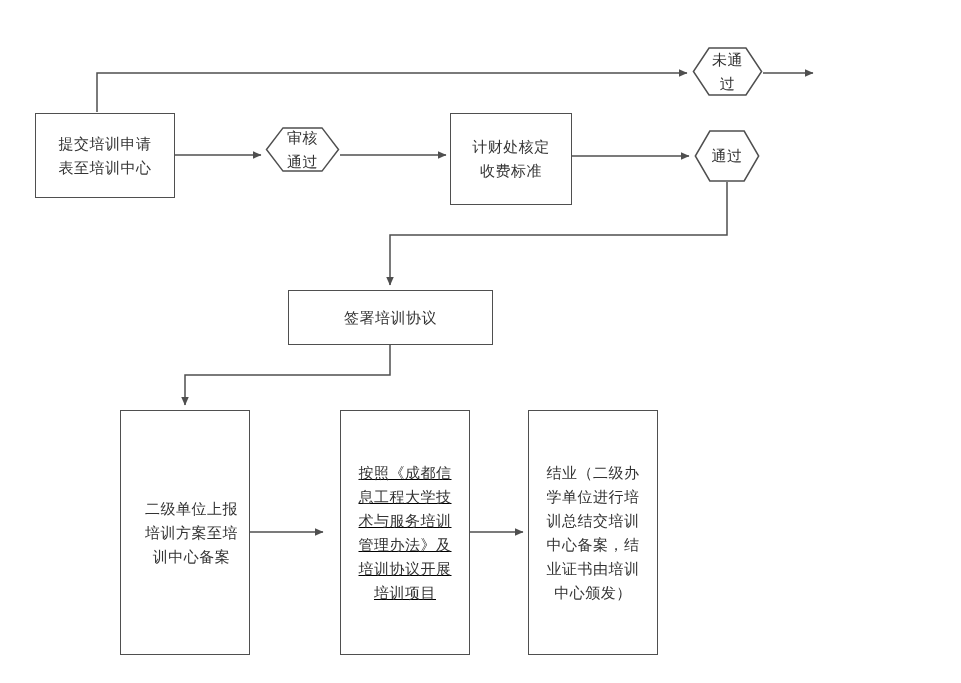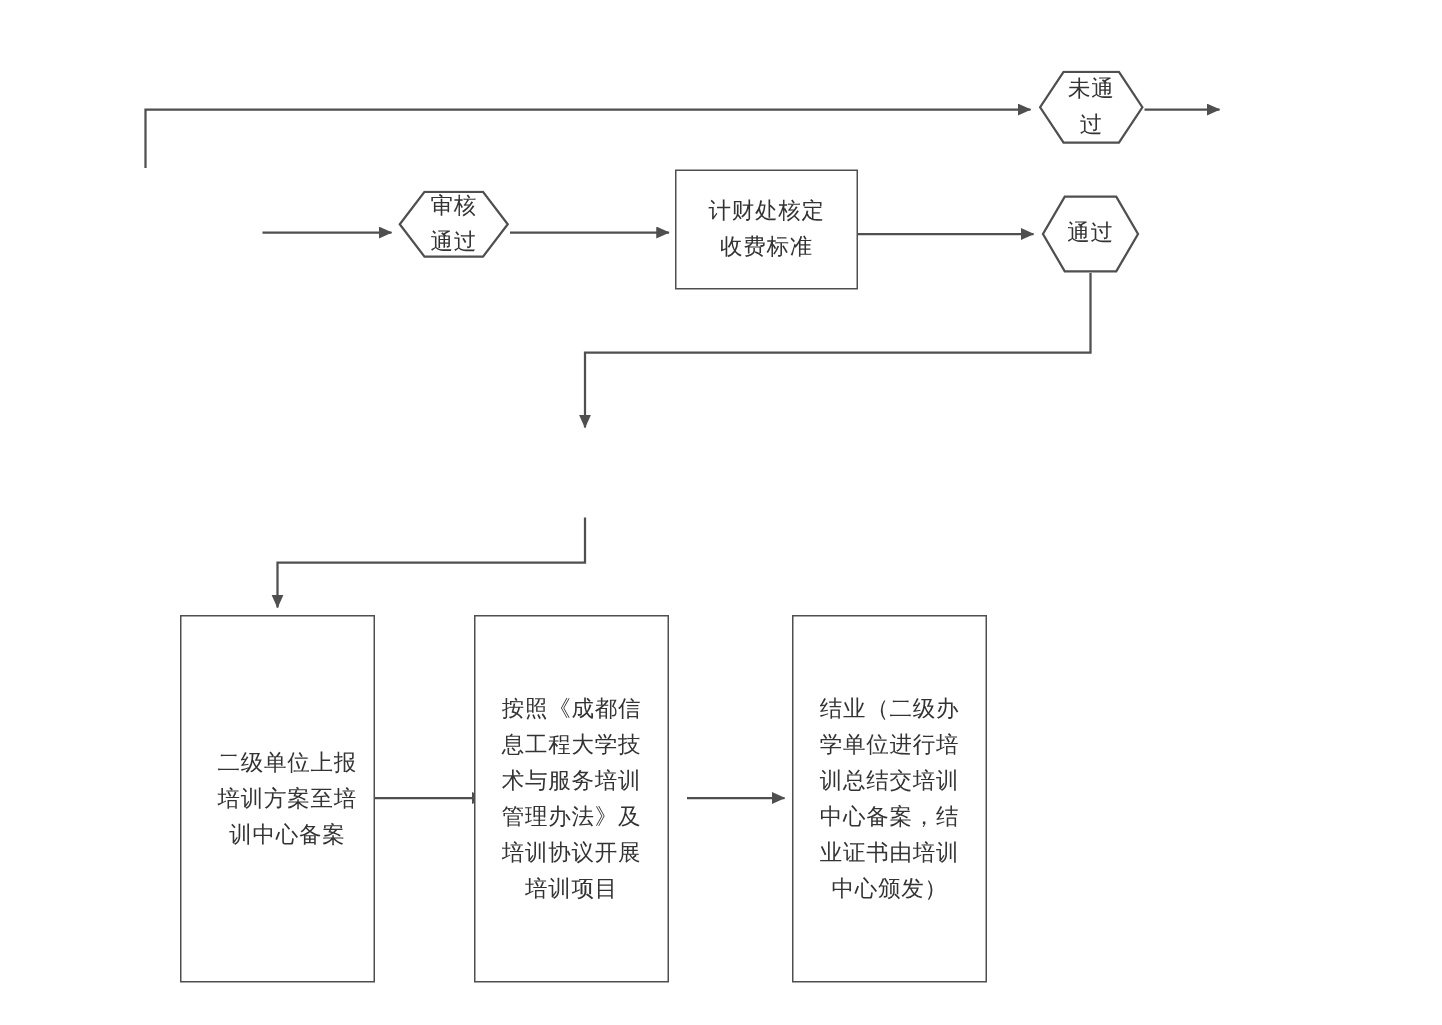--- a/index.html
+++ b/index.html
@@ -74,58 +74,65 @@
     <polyline points="340,155 446,155" marker-end="url(#arrowhead)"></polyline>
     <polyline points="572,156 689,156" marker-end="url(#arrowhead)"></polyline>
     <polyline points="97,112 97,73 687,73" marker-end="url(#arrowhead)"></polyline>
     <polyline points="763,73 813,73" marker-end="url(#arrowhead)"></polyline>
     <polyline points="727,182 727,235 390,235 390,285" marker-end="url(#arrowhead)"></polyline>
     <polyline points="390,345 390,375 185,375 185,405" marker-end="url(#arrowhead)"></polyline>
     <polyline points="250,532 323,532" marker-end="url(#arrowhead)"></polyline>
     <polyline points="458,532 523,532" marker-end="url(#arrowhead)"></polyline>
   </svg>
 
+  <div class="node rect" style="left:35px; top:113px; width:140px; height:85px;">
+    <span class="label">提交培训申请
+表至培训中心</span>
+  </div>
 
   <div class="node hex" style="left:265px; top:127px; width:75px; height:45px;">
     <svg class="hex-shape" viewBox="0 0 100 100" preserveAspectRatio="none">
       <polygon points="24,2 76,2 98,50 76,98 24,98 2,50"></polygon>
     </svg>
     <span class="label">审核
 通过</span>
   </div>
 
-  <div class="node rect" style="left:450px; top:113px; width:122px; height:80px;">
+  <div class="node rect" style="left:450px; top:113px; width:122px; height:92px;">
     <span class="label">计财处核定
 收费标准</span>
   </div>
 
   <div class="node hex" style="left:694px; top:130px; width:66px; height:52px;">
     <svg class="hex-shape" viewBox="0 0 100 100" preserveAspectRatio="none">
       <polygon points="24,2 76,2 98,50 76,98 24,98 2,50"></polygon>
     </svg>
     <span class="label">通过</span>
   </div>
 
   <div class="node hex" style="left:692px; top:47px; width:71px; height:49px;">
     <svg class="hex-shape" viewBox="0 0 100 100" preserveAspectRatio="none">
       <polygon points="24,2 76,2 98,50 76,98 24,98 2,50"></polygon>
     </svg>
     <span class="label">未通
 过</span>
   </div>
 
 
+  <div class="node rect" style="left:288px; top:290px; width:205px; height:55px;">
+    <span class="label">签署培训协议</span>
+  </div>
 
   <div class="node rect" style="left:120px; top:410px; width:130px; height:245px;padding-left:13px;">
     <span class="label">二级单位上报
 培训方案至培
 训中心备案</span>
   </div>
 
-  <div class="node rect" style="left:316px; top:410px; width:130px; height:245px;">
+  <div class="node rect" style="left:340px; top:410px; width:130px; height:245px;text-decoration:underline;">
     <span class="label">按照《成都信
 息工程大学技
 术与服务培训
 管理办法》及
 培训协议开展
 培训项目</span>
   </div>
 
   <div class="node rect" style="left:528px; top:410px; width:130px; height:245px;">
     <span class="label">结业（二级办

